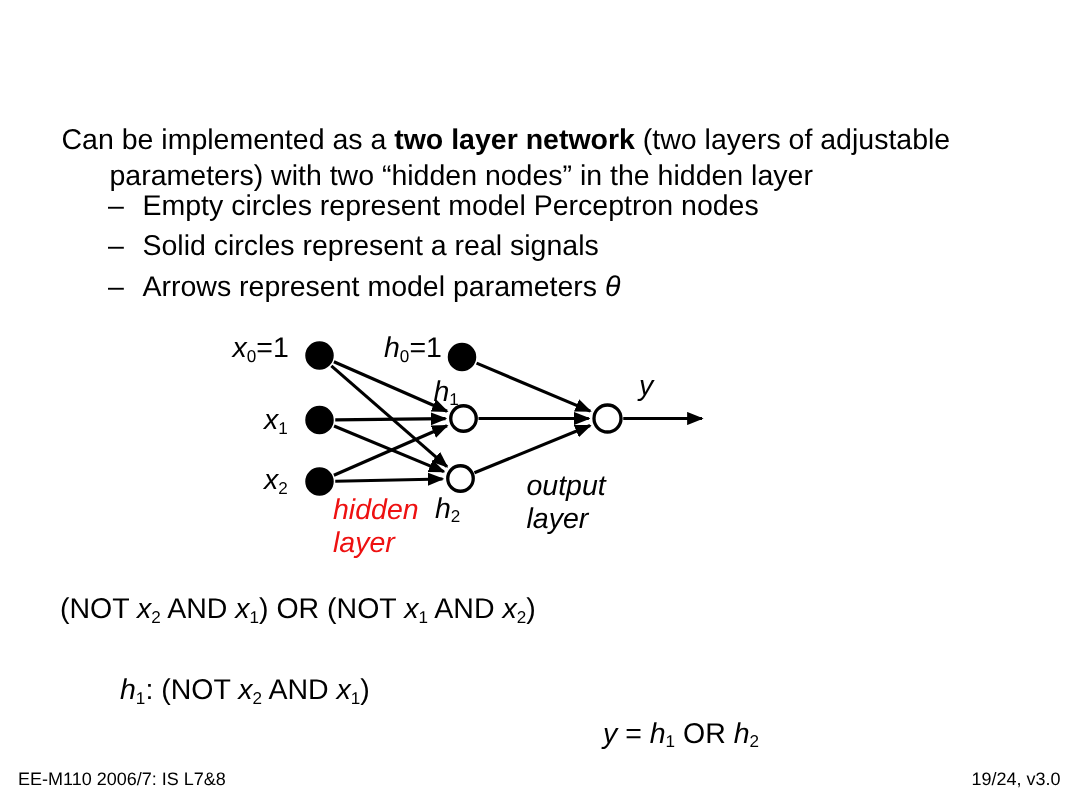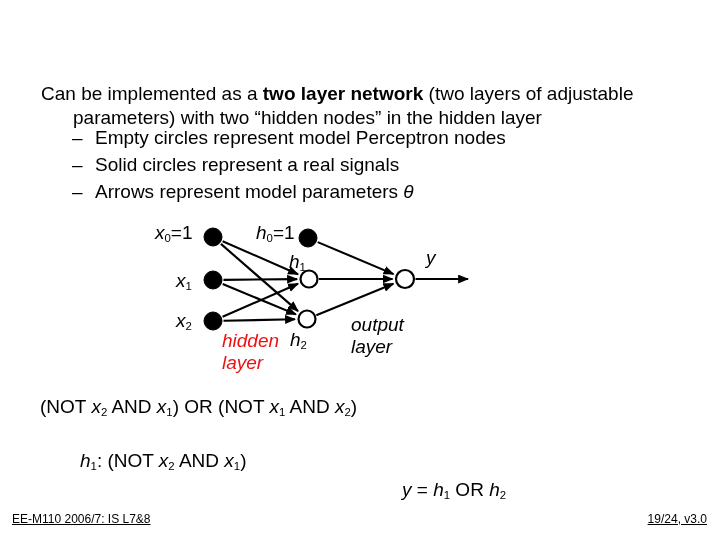--- a/index.html
+++ b/index.html
@@ -17,21 +17,21 @@
     font-size:19px; line-height:24px;
     padding-left:32px; text-indent:-32px;
   }
   .bullets { position:absolute; left:72px; top:128px; }
   .bullet { display:flex; font-size:19px; line-height:20px; margin-bottom:7px; }
   .bullet .dash { width:23px; flex:0 0 23px; }
   .net-svg { position:absolute; left:0; top:0; width:720px; height:540px; }
   .dlabel { position:absolute; font-size:19px; line-height:20px; white-space:nowrap; }
   .layer-label { position:absolute; font-size:19px; line-height:22px; font-style:italic; white-space:nowrap; }
   .fline { position:absolute; font-size:19px; line-height:22px; white-space:nowrap; }
-  .footer { position:absolute; font-size:12px; line-height:14px; white-space:nowrap;text-decoration:underline; }
+  .footer { position:absolute; font-size:12px; line-height:14px; white-space:nowrap; }
   sub { font-size:0.6em; vertical-align:-0.28em; line-height:0; font-style:normal; }
   i { font-style:italic; }
   b { font-weight:bold; }
 </style>
 </head>
 <body>
 
 <div class="slide">
 
 

